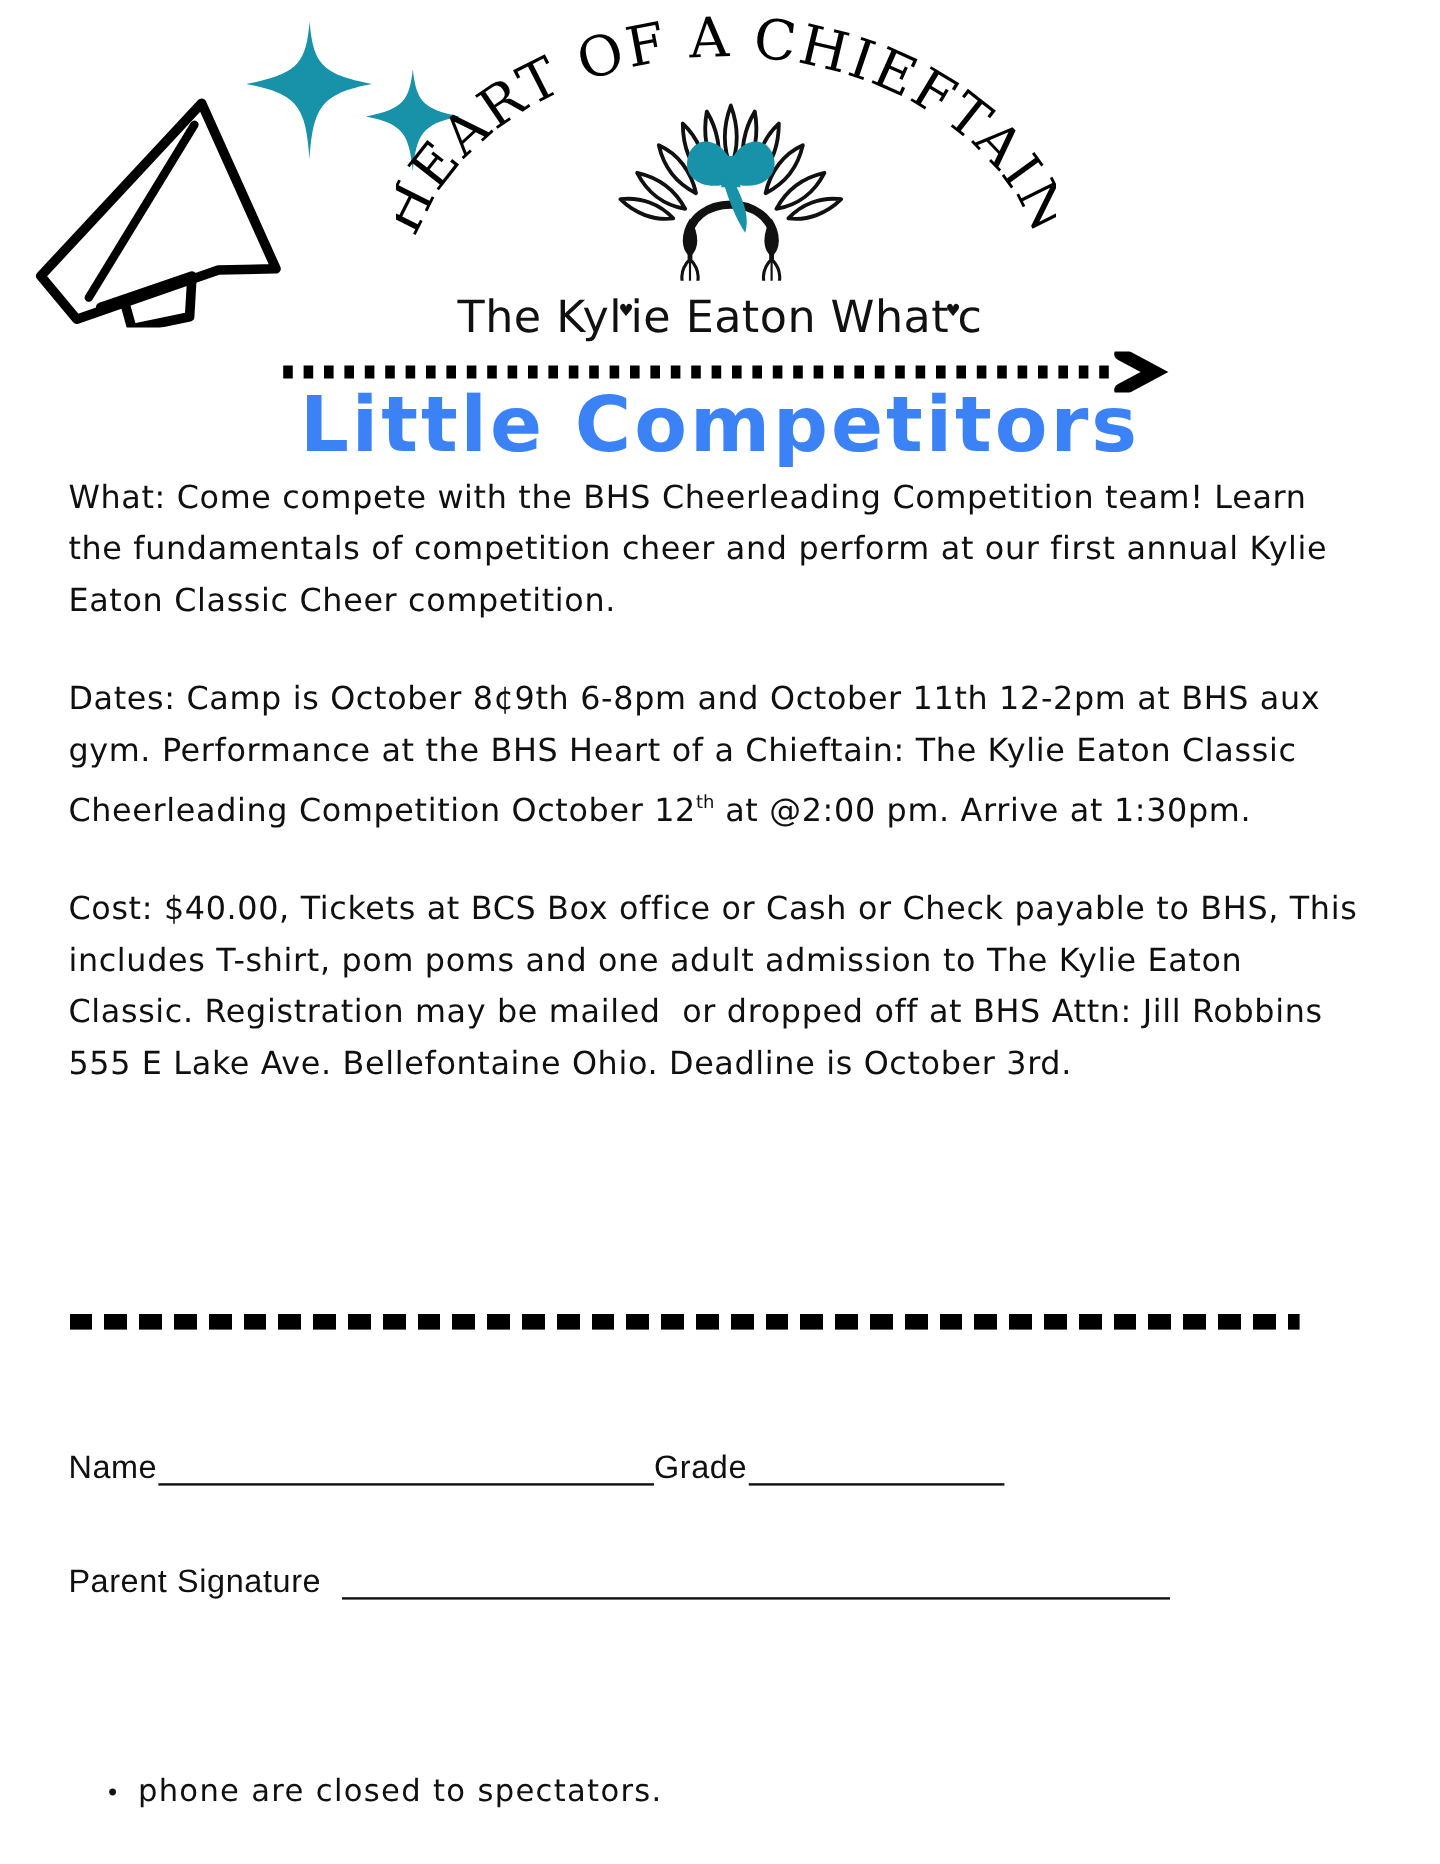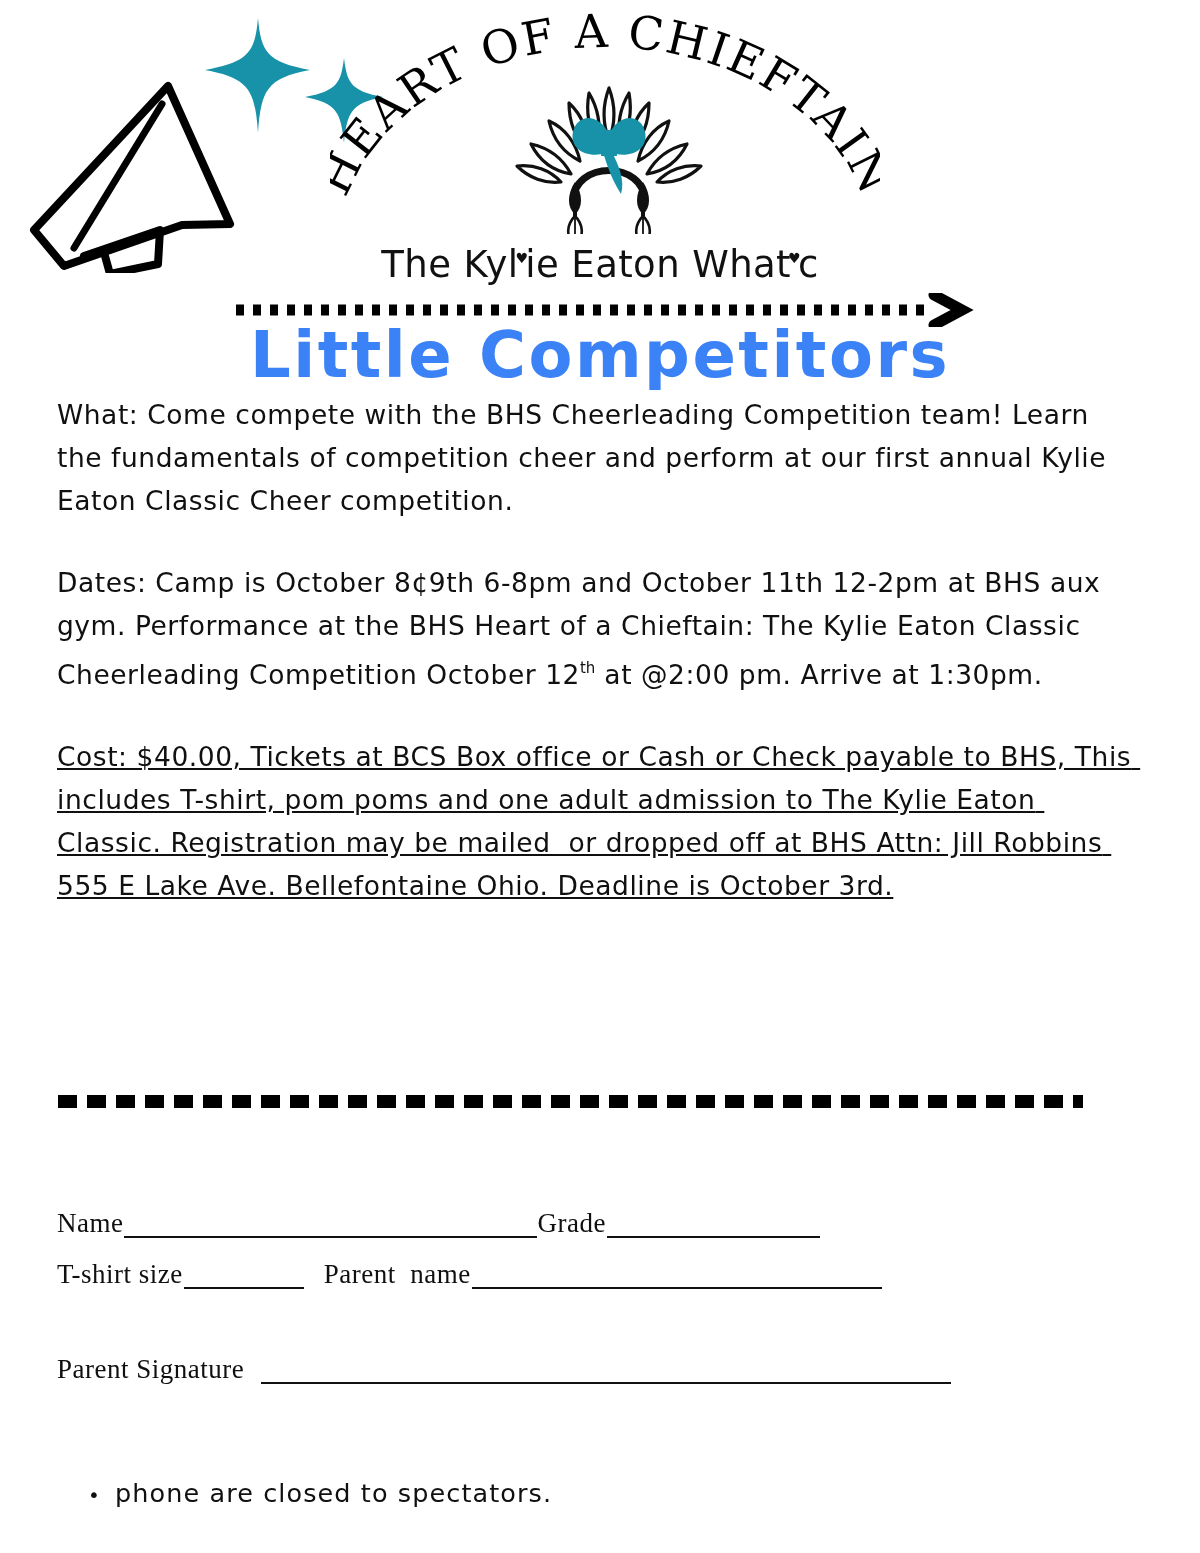--- a/index.html
+++ b/index.html
@@ -110,21 +110,21 @@
     font-family: "DejaVu Sans", sans-serif;
     font-size: 26.5px;
     line-height: 43px;
     letter-spacing: 0.55px;
     color: #101010;
   }
   #body-copy p {
     margin: 0 0 39px 0;
     white-space: pre-wrap;
   }
-  #body-copy p:last-child { margin-bottom: 0; text-decoration: underline; }
+  #body-copy p:last-child { margin-bottom: 0; }
   sup.ord {
     font-size: 15px;
     vertical-align: 11px;
     letter-spacing: 0;
     margin-top: 22px;
   }
 
   
   #tear-divider {
     position: absolute;
@@ -137,21 +137,21 @@
         #000000 0px, #000000 19px,
         rgba(0,0,0,0) 19px, rgba(0,0,0,0) 29px);
   }
 
   
   #form-area {
     position: absolute;
     left: 57px;
     top: 1198px;
     width: 1090px;
-    font-family: Liberation Serif, serif;
+    font-family: Liberation Sans, sans-serif;
     font-size: 27px;
     letter-spacing: 0.5px;
     color: #101010;
   }
   .form-row {
     display: flex;
     align-items: flex-end;
     margin-bottom: 11px;
     height: 40px;
   }
@@ -288,27 +288,20 @@
 
   <div id="form-area">
 
     <div class="form-row">
       <span class="form-label">Name</span>
       <span class="blank-line blank-name"></span>
       <span class="form-label">Grade</span>
       <span class="blank-line blank-grade"></span>
     </div>
 
-    <div class="form-row">
-      <span class="form-label">T-shirt size</span>
-      <span class="blank-line blank-tshirt"></span>
-      <span class="gap-sm"></span>
-      <span class="form-label">Parent  name</span>
-      <span class="blank-line blank-parentname"></span>
-    </div>
 
 
     <div class="form-row" id="signature-row">
       <span class="form-label">Parent Signature</span>
       <span class="blank-line blank-signature"></span>
     </div>
   </div>
 
   <div id="footnote">
     <span class="bullet">•</span>

